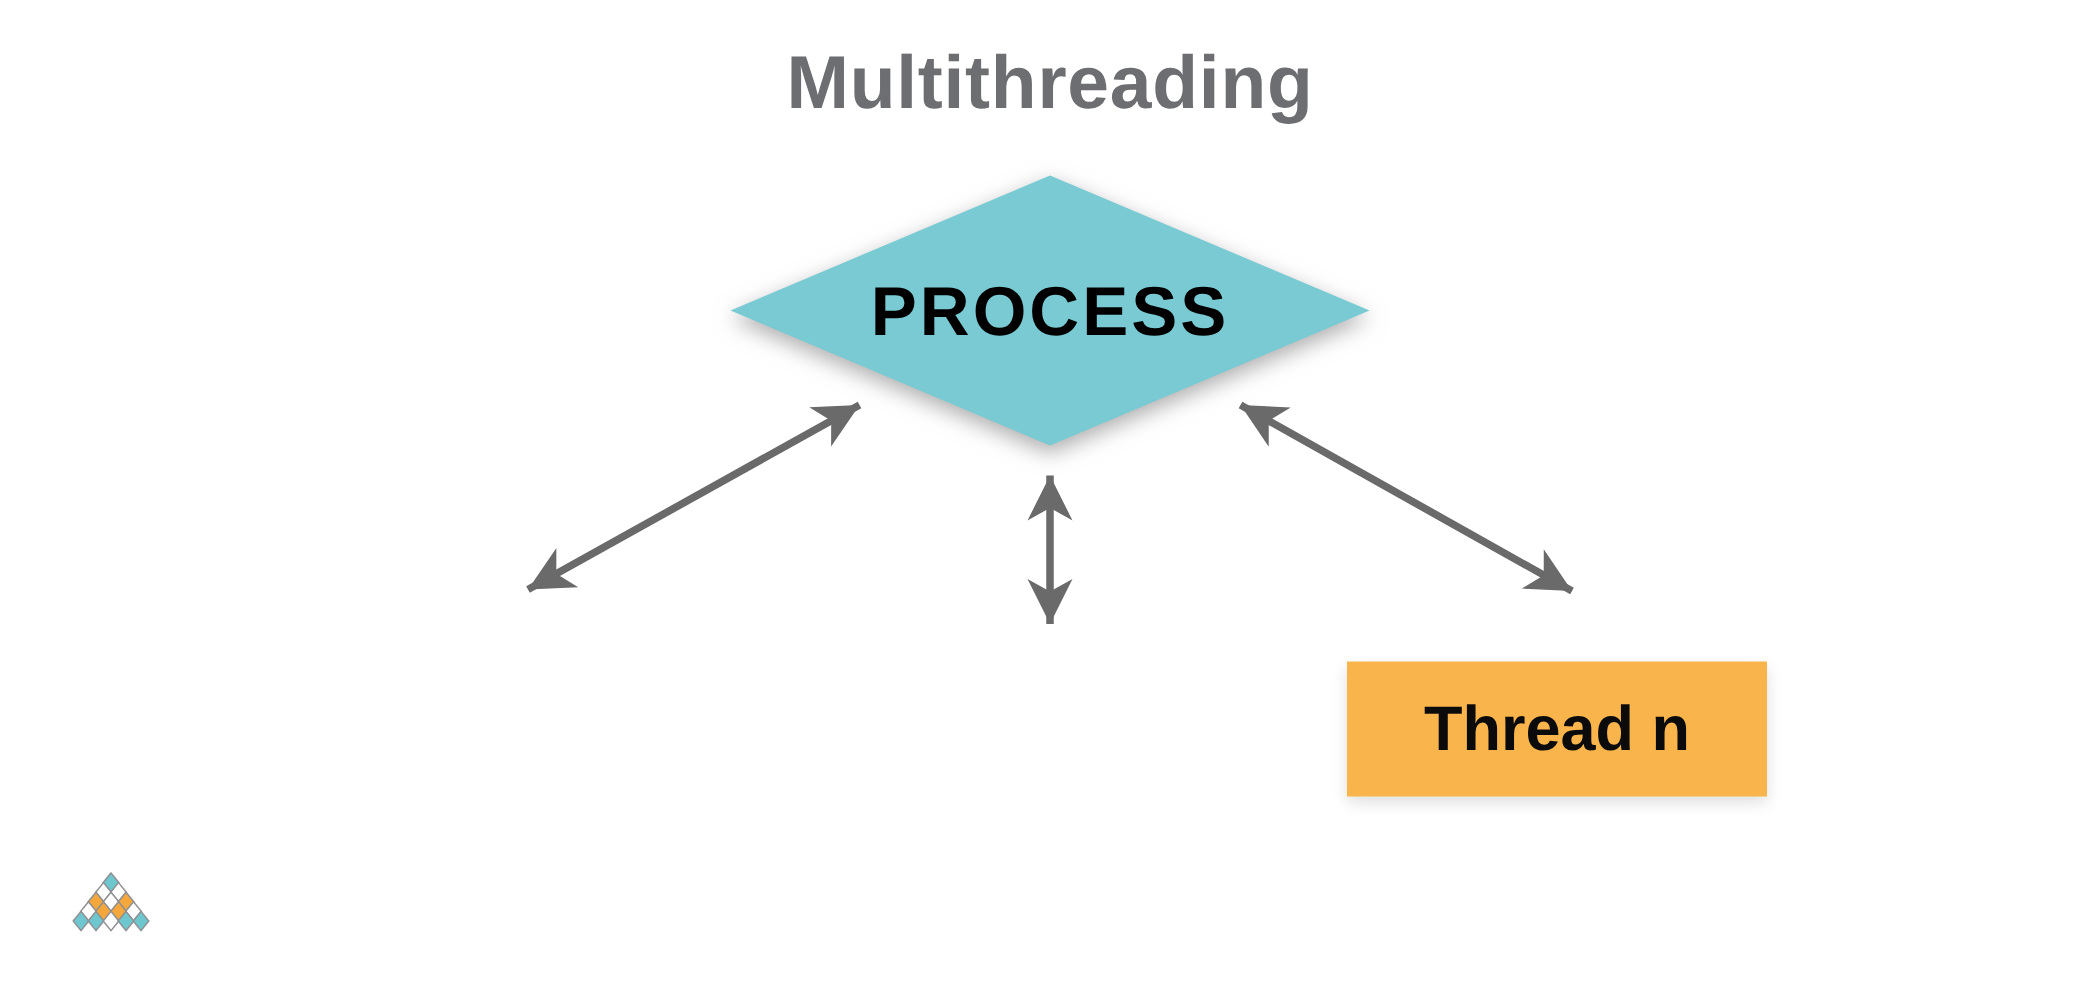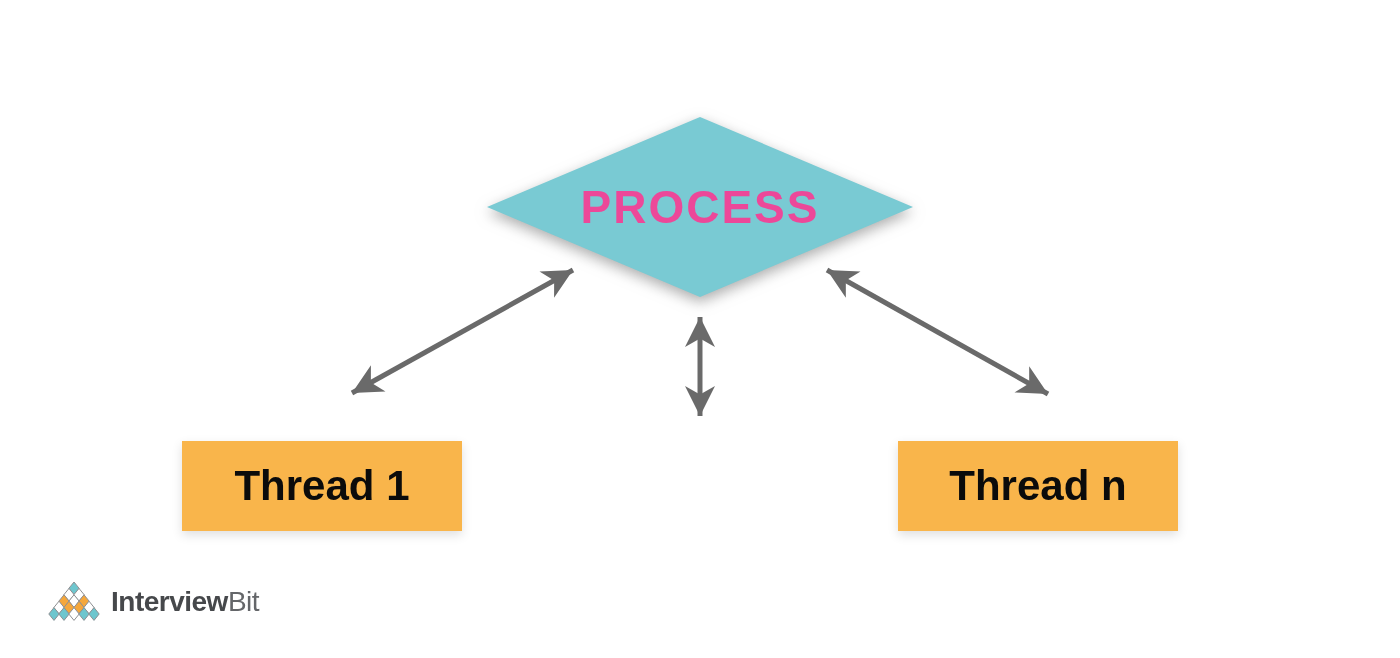--- a/index.html
+++ b/index.html
@@ -48,21 +48,21 @@
     left: 487px;
     top: 117px;
     width: 426px;
     height: 180px;
     display: flex;
     align-items: center;
     justify-content: center;
     font-size: 46px;
     font-weight: bold;
     letter-spacing: 2px;
-    color: #ec4899;
+    color: #000000;
   }
 
   .thread-box {
     position: absolute;
     top: 441px;
     width: 280px;
     height: 90px;
     background: #f9b54b;
     display: flex;
     align-items: center;
@@ -95,40 +95,38 @@
     white-space: nowrap;
   }
   .brand-text .primary { font-weight: bold; color: #46484b; }
   .brand-text .secondary { font-weight: normal; color: #646669; }
 </style>
 </head>
 <body>
 
 <div class="canvas">
 
+  <div class="diagram-title">Multithreading</div>
 
   <svg class="shape-layer" viewBox="0 0 1400 658" xmlns="http://www.w3.org/2000/svg">
     <defs>
       <marker id="ah" viewBox="0 0 12 12" refX="11" refY="6" markerWidth="7.2" markerHeight="7.2" orient="auto-start-reverse" markerUnits="strokeWidth">
         <path d="M1,1 L11,6 L1,11 L3.8,6 Z" fill="#6a6a6a"></path>
       </marker>
     </defs>
 
     <polygon class="process-shape" points="700,117 913,207 700,297 487,207"></polygon>
 
     <line class="arrow-line" x1="573" y1="270" x2="352" y2="393" marker-start="url(#ah)" marker-end="url(#ah)"></line>
     <line class="arrow-line" x1="700" y1="317" x2="700" y2="416" marker-start="url(#ah)" marker-end="url(#ah)"></line>
     <line class="arrow-line" x1="827" y1="270" x2="1048" y2="394" marker-start="url(#ah)" marker-end="url(#ah)"></line>
   </svg>
 
   <div class="process-label">PROCESS</div>
 
-  <div class="thread-box t1">
-    <span>Thread 1</span>
-  </div>
   <div class="thread-box t3">
     <span>Thread n</span>
   </div>
 
   <div class="brand">
     <svg class="brand-mark" width="56" height="44" viewBox="0 0 56 42" xmlns="http://www.w3.org/2000/svg">
       <defs>
         <path id="dshape" d="M0,-6.4 L5.2,0 L0,6.4 L-5.2,0 Z"></path>
       </defs>
 
@@ -145,18 +143,15 @@
       <use href="#dshape" class="dm dm-orange" transform="translate(23,26.6)"></use>
       <use href="#dshape" class="dm dm-orange" transform="translate(33,26.6)"></use>
       <use href="#dshape" class="dm dm-white" transform="translate(43,26.6)"></use>
 
       <use href="#dshape" class="dm dm-teal" transform="translate(8,33)"></use>
       <use href="#dshape" class="dm dm-teal" transform="translate(18,33)"></use>
       <use href="#dshape" class="dm dm-white" transform="translate(28,33)"></use>
       <use href="#dshape" class="dm dm-teal" transform="translate(38,33)"></use>
       <use href="#dshape" class="dm dm-teal" transform="translate(48,33)"></use>
     </svg>
-    <div class="brand-text">
-      <span class="primary">Interview</span><span class="secondary">Bit</span>
-    </div>
   </div>
 
 </div>
 
 </body></html>

